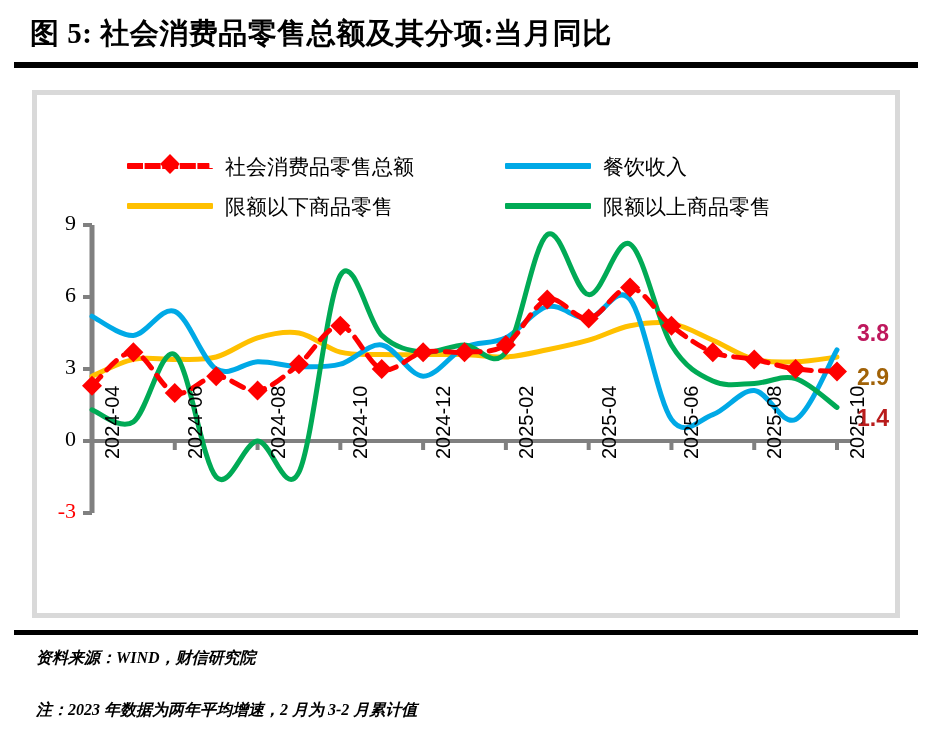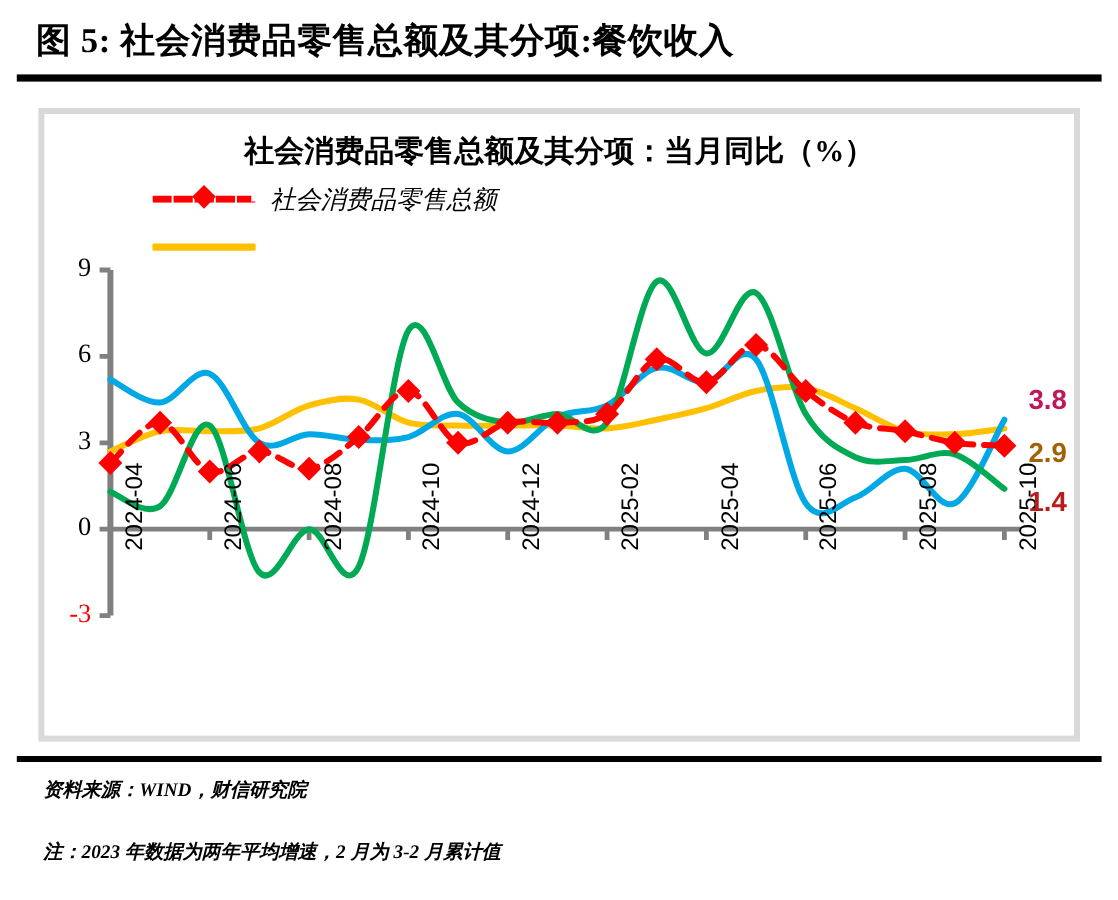--- a/index.html
+++ b/index.html
@@ -64,24 +64,23 @@
   #legend {
     position: absolute;
     left: 70px;
     top: 58px;
     width: 740px;
     height: 76px;
   }
   .legend-item {
     position: absolute;
     display: flex;
-    align-items: center;
+    align-items: flex-start;
     height: 26px;
     white-space: nowrap;
-    font-style: italic;
   }
   .legend-item[data-col="0"] { left: 20px; }
   .legend-item[data-col="1"] { left: 398px; }
   .legend-item[data-row="0"] { top: 0px; }
   .legend-item[data-row="1"] { top: 40px; }
 
   .legend-swatch {
     width: 86px;
     height: 26px;
     position: relative;
@@ -172,39 +171,51 @@
     color: #000000;
     font-family: "Liberation Serif", "DejaVu Serif", serif;
     white-space: nowrap;
   }
   #footer-source { top: 648px; }
   #footer-note   { top: 700px; }
 </style>
 </head>
 <body>
 
-<div id="fig-title">图 5: 社会消费品零售总额及其分项:餐饮收入</div>
+<div id="fig-title">图 5: 社会消费品零售总额及其分项:当月同比</div>
 <div id="title-rule"></div>
 
 <div id="chart-box">
 
-  <div id="chart-title">社会消费品零售总额及其分项：当月同比（%）</div>
 
   <div id="legend">
     <div class="legend-item" data-col="0" data-row="0">
       <span class="legend-swatch">
         <span class="bar dashed"></span>
           <span class="diamond"></span>
       </span>
       <span class="legend-label">社会消费品零售总额</span>
     </div>
+    <div class="legend-item" data-col="1" data-row="0">
+      <span class="legend-swatch">
+        <span class="bar" style="background:#00A9E6"></span>
+      </span>
+      <span class="legend-label">餐饮收入</span>
+    </div>
     <div class="legend-item" data-col="0" data-row="1">
       <span class="legend-swatch">
         <span class="bar" style="background:#FFC000"></span>
       </span>
+      <span class="legend-label">限额以下商品零售</span>
+    </div>
+    <div class="legend-item" data-col="1" data-row="1">
+      <span class="legend-swatch">
+        <span class="bar" style="background:#00AA55"></span>
+      </span>
+      <span class="legend-label">限额以上商品零售</span>
     </div>
   </div>
 
   <div id="plot-area">
     <svg id="plot-svg" width="868" height="528" viewBox="0 0 868 528">
         <line x1="55" y1="346" x2="814" y2="346" stroke="#808080" stroke-width="4"></line>
         <line x1="55" y1="130" x2="55" y2="418" stroke="#808080" stroke-width="5"></line>
         <line x1="46" y1="130" x2="55" y2="130" stroke="#808080" stroke-width="4"></line>
         <line x1="46" y1="202" x2="55" y2="202" stroke="#808080" stroke-width="4"></line>
         <line x1="46" y1="274" x2="55" y2="274" stroke="#808080" stroke-width="4"></line>

